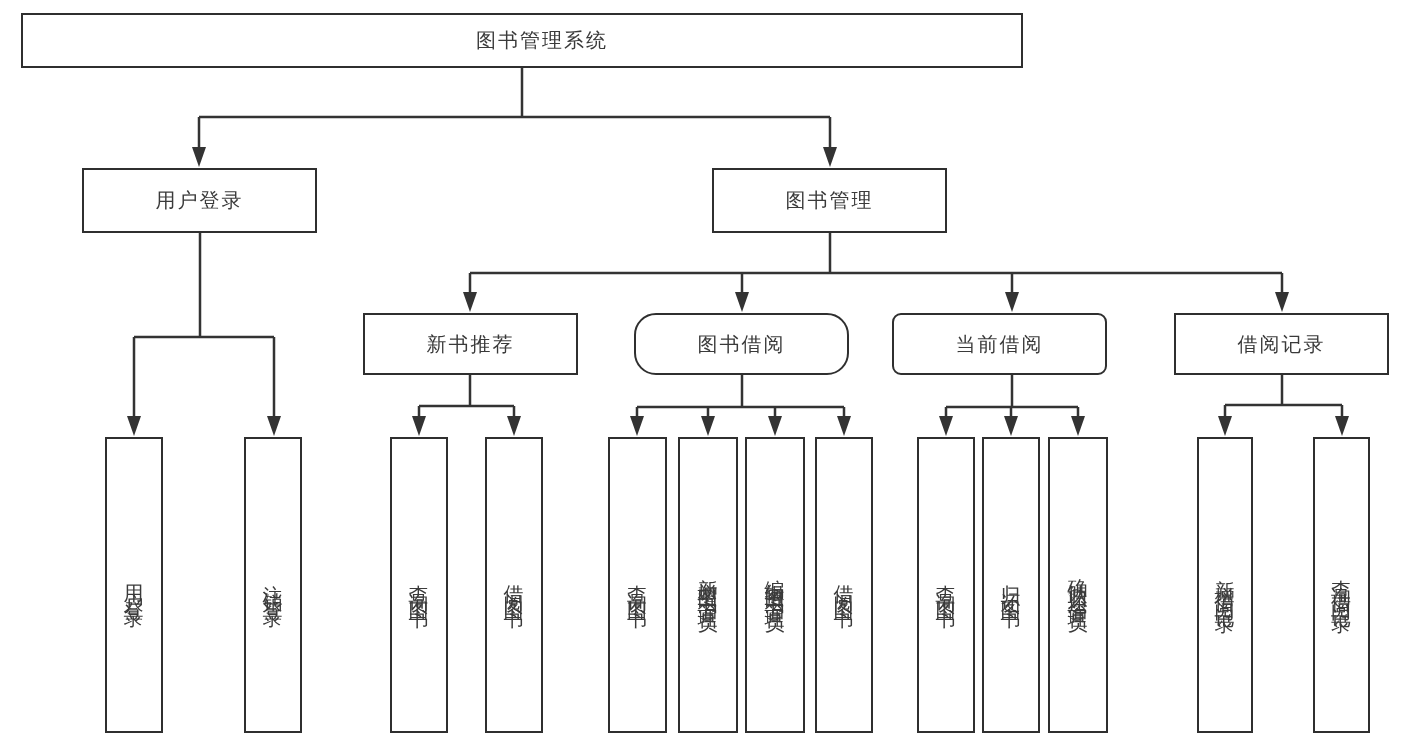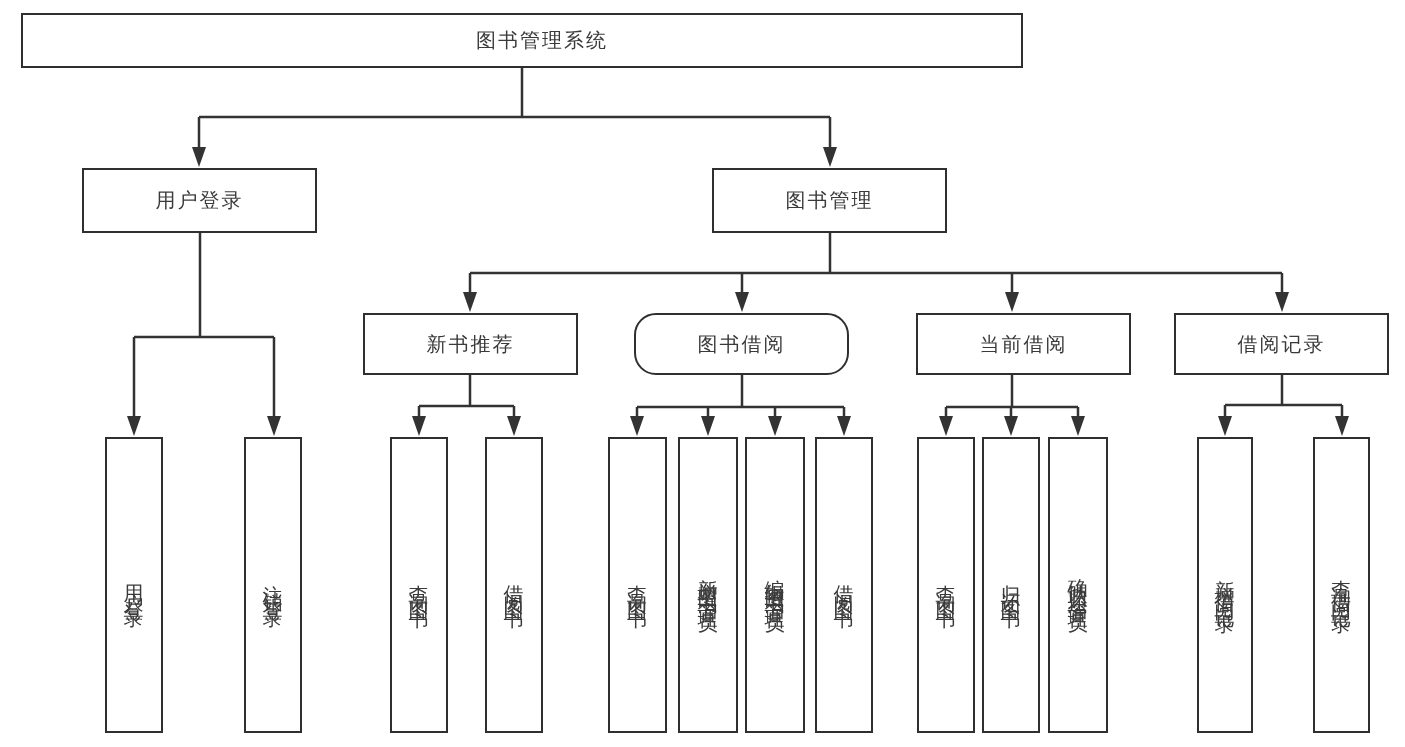--- a/index.html
+++ b/index.html
@@ -42,21 +42,21 @@
   .vbox span { display: inline-block; }
   
   .n-root   { left: 21px;   top: 13px;  width: 1002px; height: 55px; padding-left: 40px; }
   
   .n-login  { left: 82px;   top: 168px; width: 235px;  height: 65px; }
   .n-mgmt   { left: 712px;  top: 168px; width: 235px;  height: 65px; }
   
   .n-l3     { top: 313px; width: 215px; height: 62px; }
   .n-new    { left: 363px;  }
   .n-borrow { left: 634px; border-radius: 22px;  }
-  .n-cur    { left: 916px;  }
+  .n-cur    { left: 892px; border-radius: 9px;  }
   .n-rec    { left: 1174px; }
   
   .leaf     { top: 437px; height: 296px; }
   .lf-1  { left: 105px;  width: 58px; }
   .lf-2  { left: 244px;  width: 58px; }
   .lf-3  { left: 390px;  width: 58px; }
   .lf-4  { left: 485px;  width: 58px; }
   .lf-5  { left: 608px;  width: 59px; }
   .lf-6  { left: 678px;  width: 60px; letter-spacing: 5px; }
   .lf-7  { left: 745px;  width: 60px; letter-spacing: 5px; }

